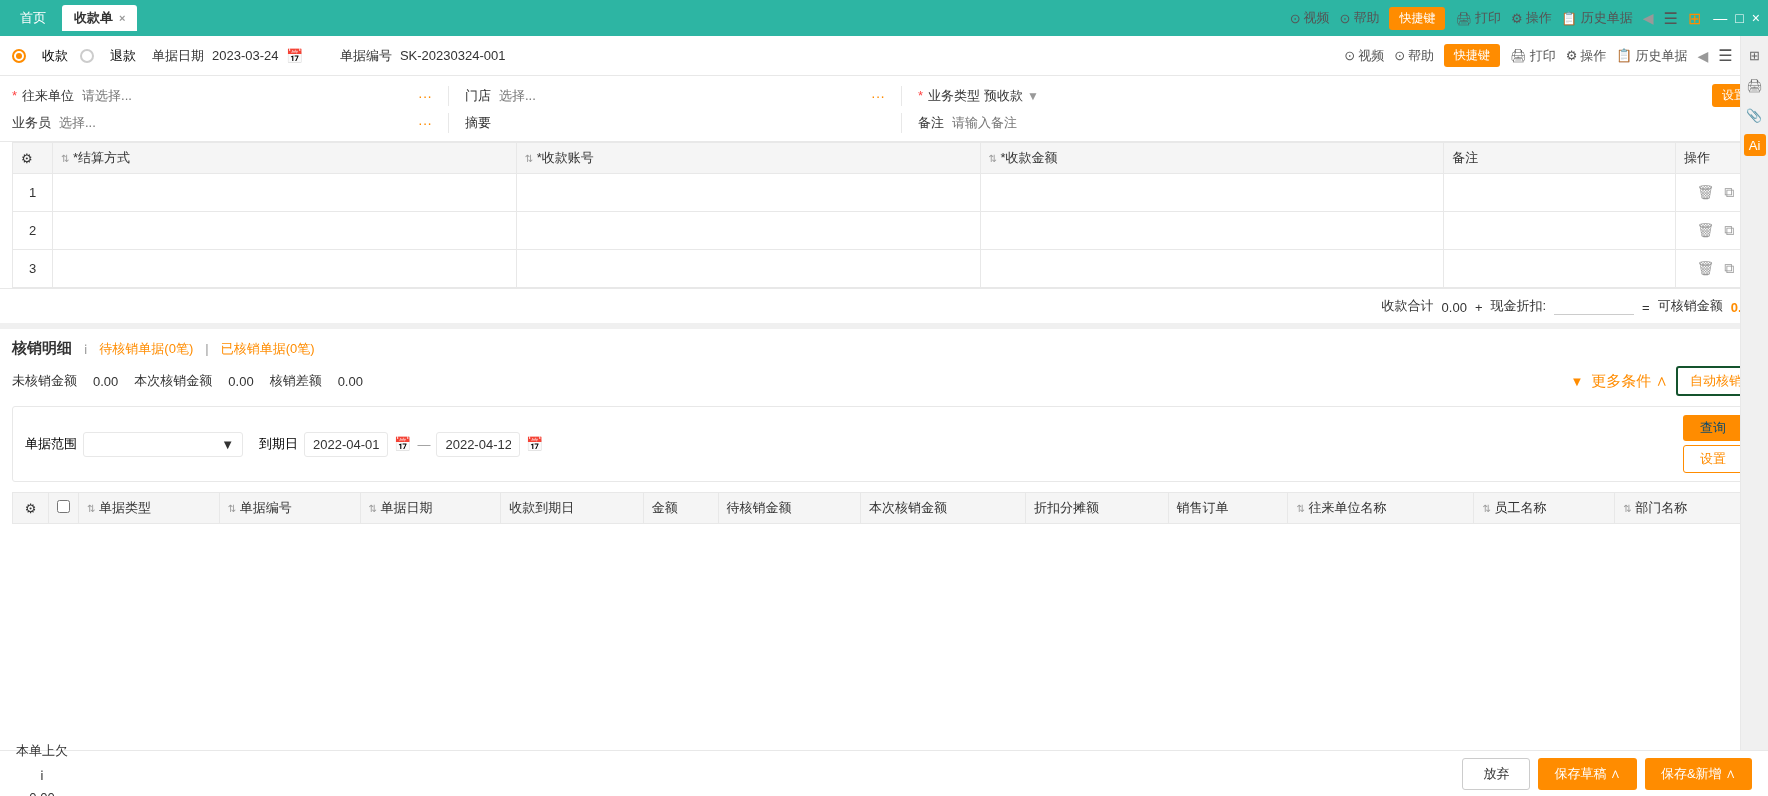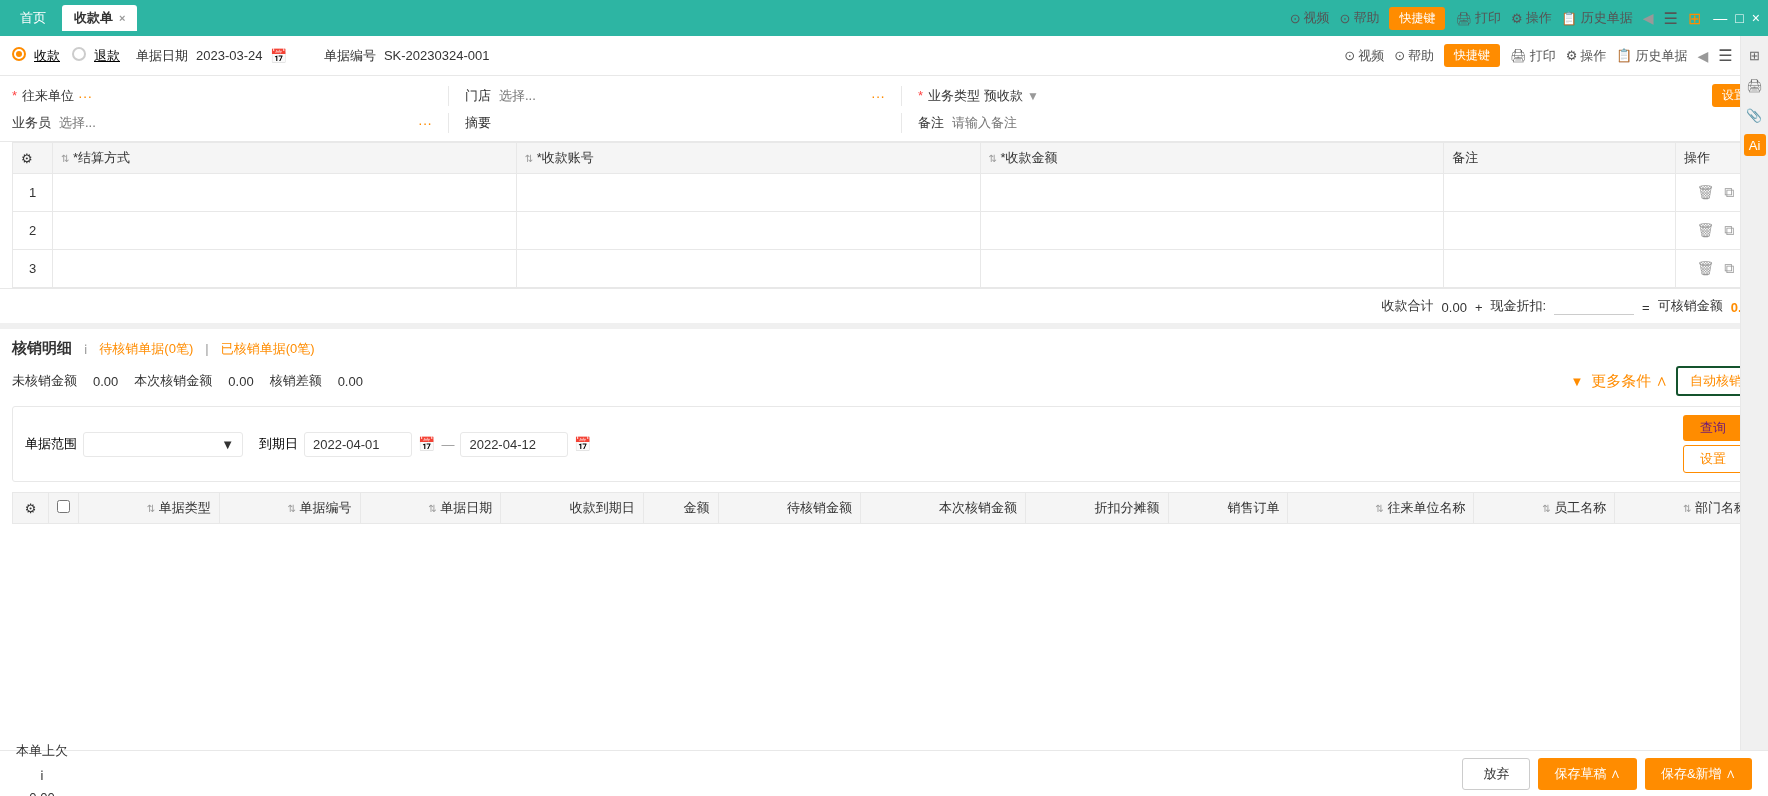--- a/index.html
+++ b/index.html
@@ -62,21 +62,21 @@
     
     .form-header {
       display: flex;
       align-items: center;
       padding: 8px 12px;
       border-bottom: 1px solid #e8e8e8;
       gap: 16px;
       background: #fff;
     }
     .radio-group { display: flex; gap: 12px; align-items: center; }
-    .radio-item { display: flex; gap: 8px; cursor: pointer; text-decoration: underline; }
+    .radio-item { display: flex; align-items: center; gap: 16px; cursor: pointer; }
     .radio-circle {
       width: 14px; height: 14px;
       border-radius: 50%;
       border: 2px solid #ccc;
       display: flex; align-items: center; justify-content: center;
     }
     .radio-circle.active { border-color: #ff8c00; }
     .radio-circle.active::after {
       content: '';
       width: 6px; height: 6px;
@@ -293,32 +293,32 @@
       display: flex;
       align-items: center;
       gap: 6px;
     }
     .date-input {
       border: 1px solid #e8e8e8;
       border-radius: 3px;
       padding: 4px 8px;
       color: #333;
       font-size: 13px;
-      width: 108px;
+      width: 84px;
     }
     .dash { color: #999; }
     .filter-actions {
       margin-left: auto;
       display: flex;
       flex-direction: column;
       gap: 4px;
     }
     .btn-query {
       background: #ff8c00;
-      color: #701a75;
+      color: #0c4a6e;
       border: none;
       border-radius: 3px;
       padding: 4px 16px;
       cursor: pointer;
       font-size: 13px;
     }
     .btn-settings {
       background: #fff;
       color: #ff8c00;
       border: 1px solid #ff8c00;
@@ -330,21 +330,21 @@
 
     
     .sub-table {
       width: 100%;
       border-collapse: collapse;
     }
     .sub-table th {
       background: #f5f5f5;
       border: 1px solid #e8e8e8;
       padding: 6px 8px;
-      text-align: right;
+      text-align: left;
       font-weight: normal;
       color: #333;
       font-size: 13px;
     }
     .sort-icon { color: #999; font-size: 10px; cursor: pointer; }
 
     
     .bottom-bar {
       position: fixed;
       bottom: 0;
@@ -517,20 +517,21 @@
       <span class="view-icon" style="color:#ff8c00;">⊞</span>
     </div>
   </div>
 
   <div class="fields-section">
     <div class="fields-row">
 
       <div class="field-group" style="max-width: 420px;">
         <span class="field-required">*</span>
         <span class="field-label">往来单位</span>
+        <input class="field-input" type="text" placeholder="请选择..." style="">
         <span class="field-more">···</span>
       </div>
       <div class="field-divider"></div>
 
       <div class="field-group" style="max-width: 420px;">
         <span class="field-label">门店</span>
         <input class="field-input" type="text" placeholder="选择..." style="">
         <span class="field-more">···</span>
       </div>
       <div class="field-divider"></div>

